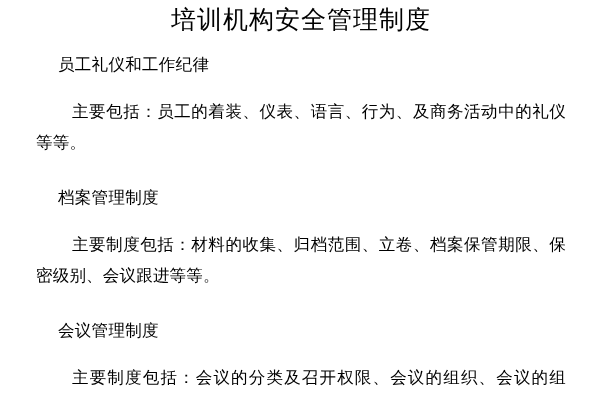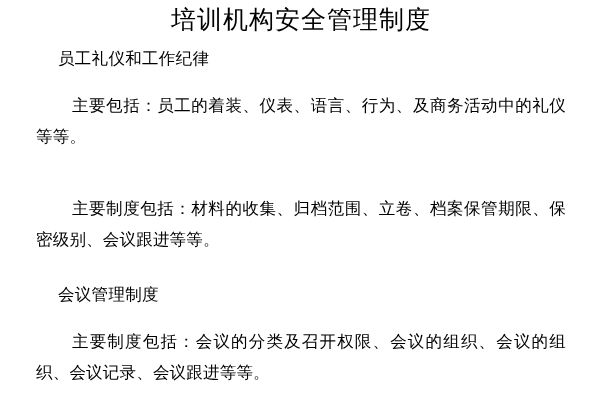--- a/index.html
+++ b/index.html
@@ -20,21 +20,21 @@
     box-sizing: border-box;
     padding: 0 18px 0 20px;
     position: relative;
   }
   .doc-title {
     text-align: center;
     font-size: 25px;
     line-height: 32px;
     font-weight: 400;
     letter-spacing: 1px;
-    margin: 4px 0 2px 0;
+    margin: 4px 0 8px 0;
     white-space: nowrap;
   }
   .section-heading {
     font-size: 16.5px;
     line-height: 30px;
     font-weight: 400;
     text-indent: 38px;
     letter-spacing: 0.3px;
     margin: 0;
   }
@@ -59,20 +59,21 @@
   <h1 class="doc-title">培训机构安全管理制度</h1>
 
   <div class="gap-sm"></div>
 
   <h2 class="section-heading">员工礼仪和工作纪律</h2>
 
   <p class="body-para">主要包括：员工的着装、仪表、语言、行为、及商务活动中的礼仪等等。</p>
 
   <div class="gap-md"></div>
 
+  <h2 class="section-heading">档案管理制度</h2>
 
   <p class="body-para">主要制度包括：材料的收集、归档范围、立卷、档案保管期限、保密级别、会议跟进等等。</p>
 
   <div class="gap-md"></div>
 
   <h2 class="section-heading">会议管理制度</h2>
 
   <p class="body-para">主要制度包括：会议的分类及召开权限、会议的组织、会议的组织、会议记录、会议跟进等等。</p>
 
 </div>

